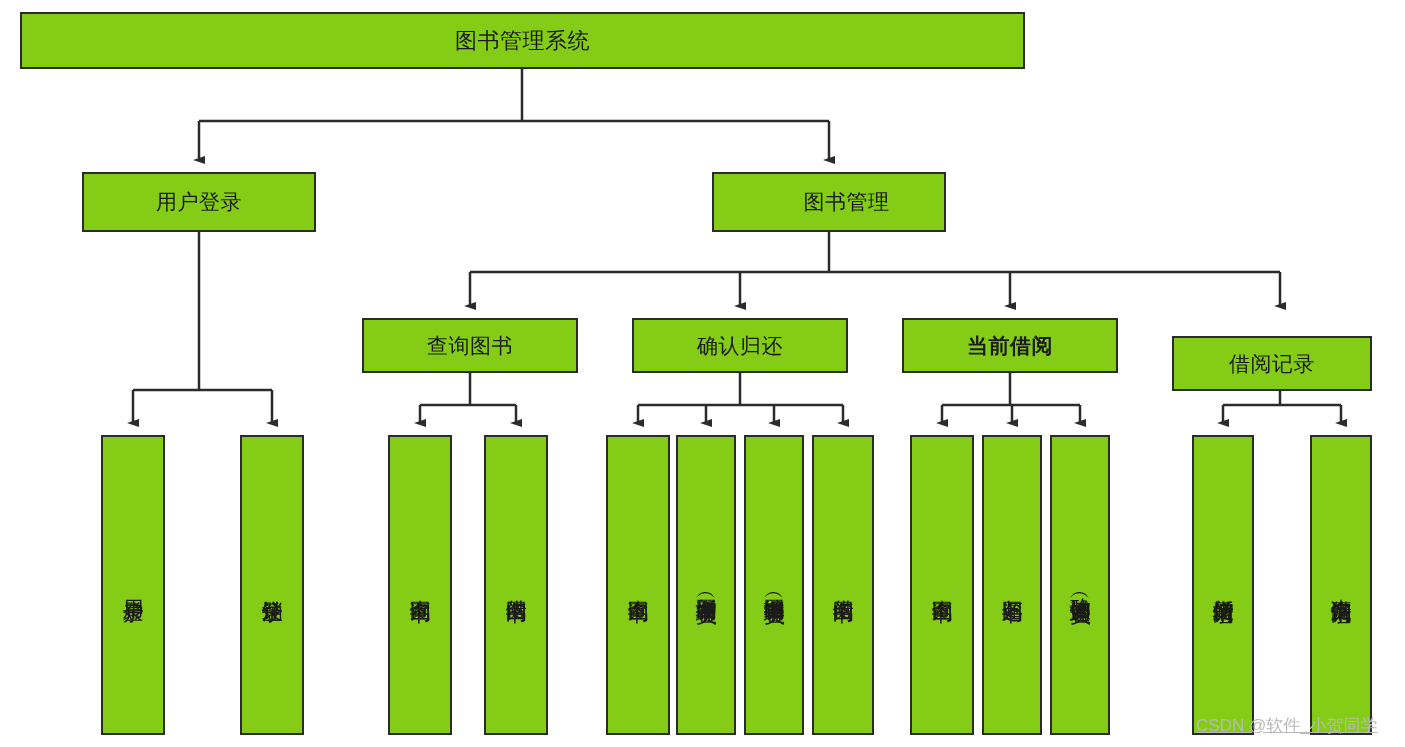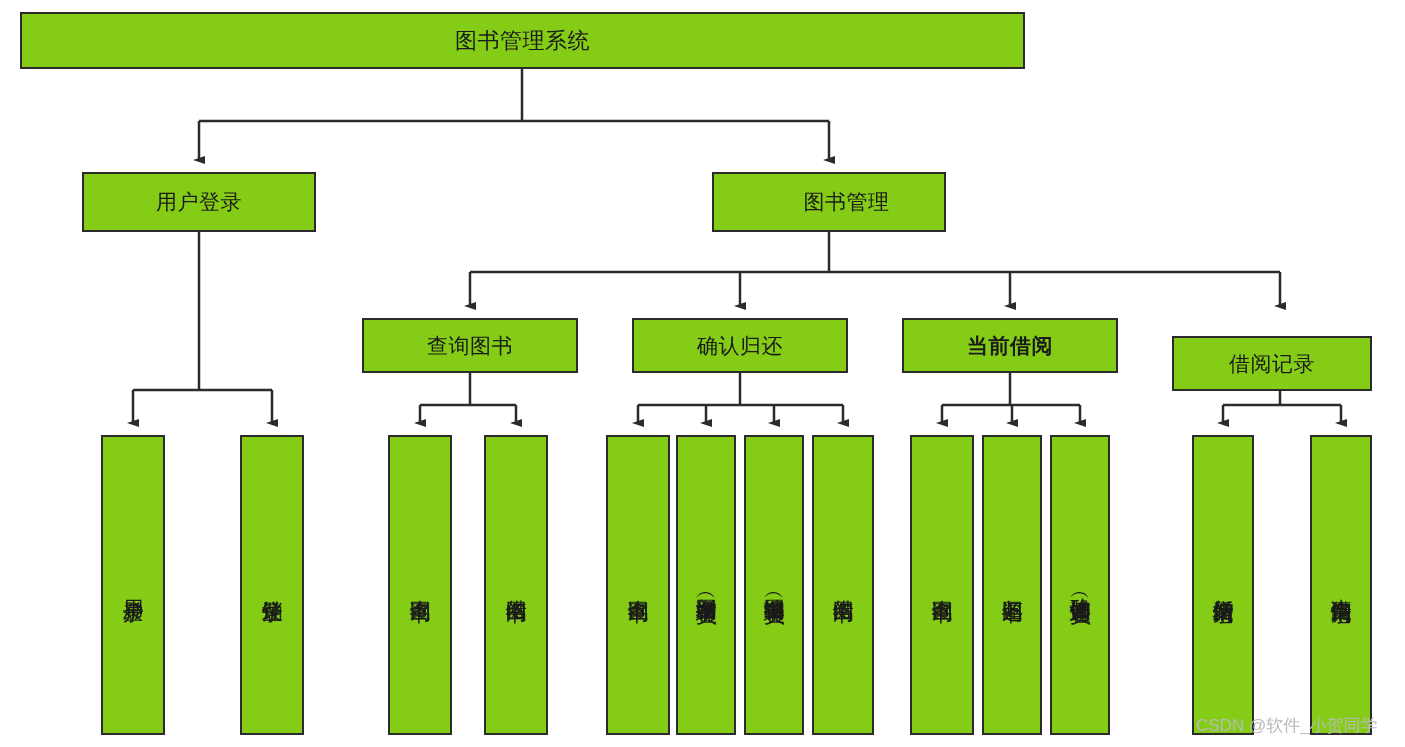--- a/index.html
+++ b/index.html
@@ -62,20 +62,21 @@
     line-height: 1.06;
     letter-spacing: 1px;
     max-height: 100%;
   }
   .watermark {
     position: absolute;
     color: #b9b9b9;
     font-size: 17px;
     white-space: nowrap;
     user-select: none;
+    text-decoration: underline;
   }
 </style>
 </head>
 <body>
 
 <div id="diagram-root">
   <svg class="connectors" viewBox="0 0 1405 747" xmlns="http://www.w3.org/2000/svg">
     <defs>
       <marker id="arrow" markerWidth="12" markerHeight="12" refX="5" refY="6" orient="auto" markerUnits="userSpaceOnUse">
         <path d="M1,0 L9,0 L5,12 z" fill="#2b2b2b"></path>

